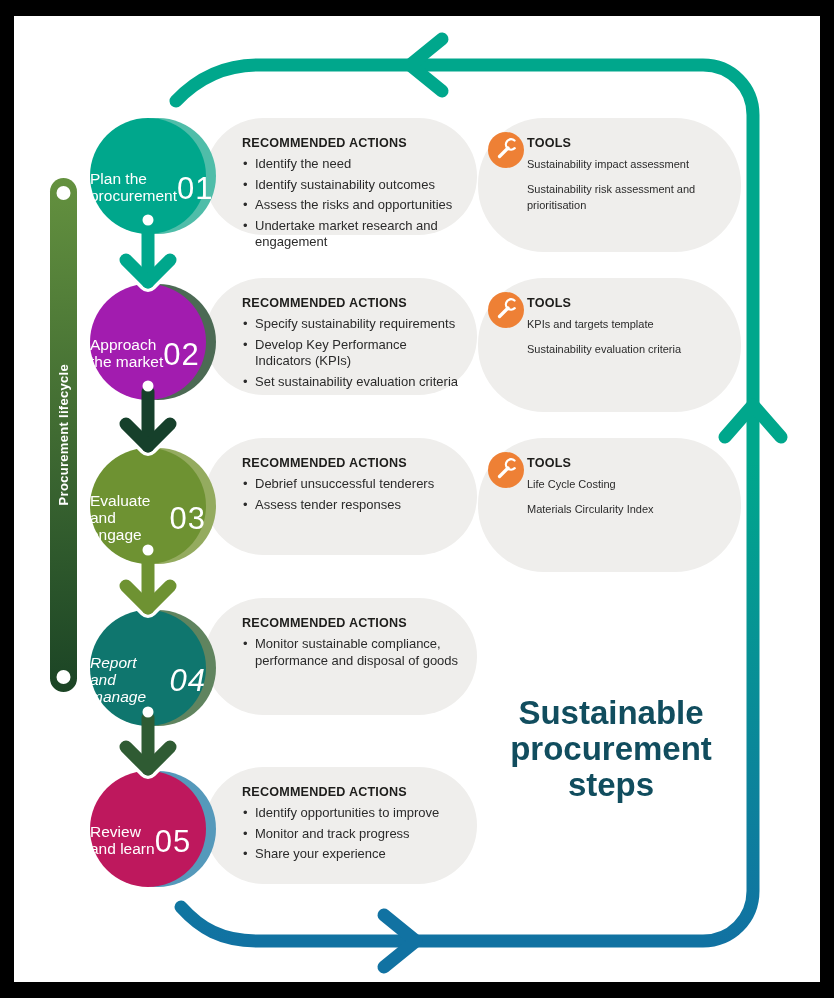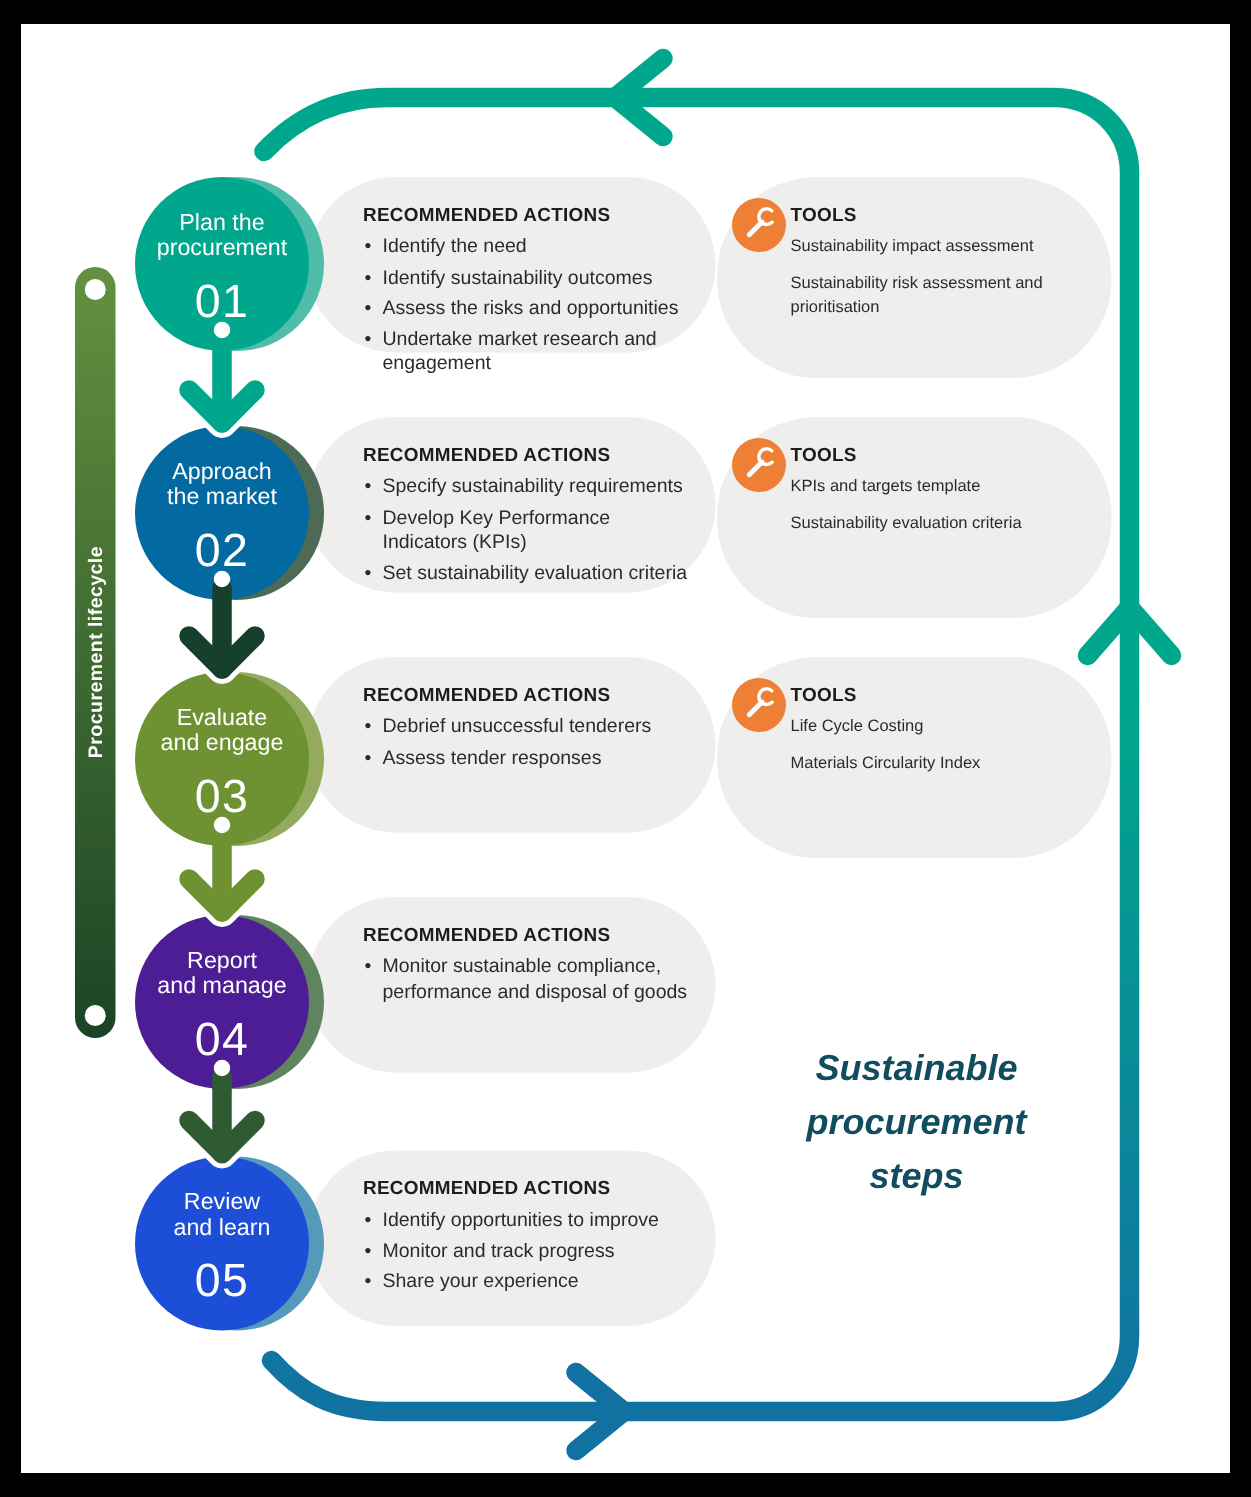--- a/index.html
+++ b/index.html
@@ -10,29 +10,29 @@
   .box{position:absolute;background:#efeeec;border-radius:66px;}
   .actions-box{left:191px;width:272px;height:117px;padding:18px 12px 0 37px;}
   .tools-box{left:464px;width:263px;height:134px;padding:18px 10px 0 49px;}
   .box h3{margin:0 0 6px 0;font-size:12.6px;font-weight:700;color:#1d1d1b;letter-spacing:.2px;}
   .box ul{margin:0;padding:0;list-style:none;}
   .box li{position:relative;padding-left:13px;font-size:13px;line-height:16.5px;color:#2b2b2b;margin-bottom:4px;max-width:228px;}
   .box li:before{content:"\2022";position:absolute;left:1px;top:0;color:#2b2b2b;}
   .tools-box p{margin:0 0 9px 0;font-size:11px;line-height:16px;color:#2b2b2b;max-width:202px;}
   .tool-icon{position:absolute;left:10px;top:14px;}
   .tint,.circle{position:absolute;width:116px;height:116px;border-radius:50%;}
-  .circle{display:flex;flex-direction:column;align-items:center;padding-top:22px;text-align:center;color:#fff;}
+  .circle{display:flex;flex-direction:row;align-items:center;padding-top:22px;text-align:left;color:#fff;}
   .circle .lbl{font-size:15.5px;line-height:17px;}
   .circle .num{font-size:31px;line-height:46px;margin-top:4px;letter-spacing:1px;font-weight:400;}
   .r0{top:102px;} .r1{top:268px;} .r2{top:432px;} .r3{top:594px;} .r4{top:755px;}
   .b0{top:102px;} .b1{top:262px;} .b2{top:422px;} .b3{top:582px;} .b4{top:751px;}
   .circle,.tint{left:76px;} .tint{left:86px;}
   .bar-label{position:absolute;left:36px;top:162px;width:27px;height:514px;display:flex;align-items:center;justify-content:center;z-index:6;}
   .bar-label span{writing-mode:vertical-rl;transform:rotate(180deg);color:#fff;font-weight:700;font-size:13px;letter-spacing:.3px;}
-  .title{position:absolute;left:477px;top:679px;width:240px;text-align:center;font-size:24px;font-weight:700;line-height:36px;z-index:3;font-style:italic;}
+  .title{position:absolute;left:477px;top:679px;width:240px;text-align:center;font-size:33px;font-weight:700;line-height:36px;z-index:3;}
   .title span{display:block;}
   .z1{z-index:1;}.z2{z-index:2;}.z3{z-index:3;}.z4{z-index:4;}.z5{z-index:5;}
 </style>
 </head>
 <body>
 
 <div class="frame">
  <div class="page">
 
   <svg class="layer z1" width="806" height="966" viewBox="0 0 806 966">
@@ -136,33 +136,33 @@
   <div class="tint r0 z3" style="background-color: rgb(79, 189, 169);"></div>
   <div class="tint r1 z3" style="background-color: rgb(76, 106, 84);"></div>
   <div class="tint r2 z3" style="background-color: rgb(148, 171, 95);"></div>
   <div class="tint r3 z3" style="background-color: rgb(96, 132, 95);"></div>
   <div class="tint r4 z3" style="background-color: rgb(85, 153, 187);"></div>
 
   <div class="circle r0 z4" style="background-color: rgb(0, 167, 140);">
     <div class="lbl"><span>Plan the</span><br><span>procurement</span></div>
     <div class="num">01</div>
   </div>
-  <div class="circle r1 z4" style="background-color: #0369a1;">
+  <div class="circle r1 z4" style="background-color: #a21caf;">
     <div class="lbl"><span>Approach</span><br><span>the market</span></div>
     <div class="num">02</div>
   </div>
   <div class="circle r2 z4" style="background-color: rgb(110, 146, 50);">
     <div class="lbl"><span>Evaluate</span><br><span>and engage</span></div>
     <div class="num">03</div>
   </div>
-  <div class="circle r3 z4" style="background-color: #4c1d95;">
+  <div class="circle r3 z4" style="background-color: #0f766e; font-style: italic;">
     <div class="lbl"><span>Report</span><br><span>and manage</span></div>
     <div class="num">04</div>
   </div>
-  <div class="circle r4 z4" style="background-color: #1d4ed8;">
+  <div class="circle r4 z4" style="background-color: #be185d;">
     <div class="lbl"><span>Review</span><br><span>and learn</span></div>
     <div class="num">05</div>
   </div>
 
   <svg class="layer z5" width="806" height="966" viewBox="0 0 806 966">
 
     <path d="M134 222 V266" stroke="#fff" stroke-width="20" fill="none"></path>
     <path d="M112 244 L134 266 L156 244" stroke="#fff" stroke-width="20" fill="none" stroke-linecap="round" stroke-linejoin="round"></path>
     <path d="M134 210 V266" stroke-width="13" fill="none" stroke-linecap="round" stroke="#00a78c"></path>
     <path d="M112 244 L134 266 L156 244" stroke-width="13" fill="none" stroke-linecap="round" stroke-linejoin="round" stroke="#00a78c"></path>

